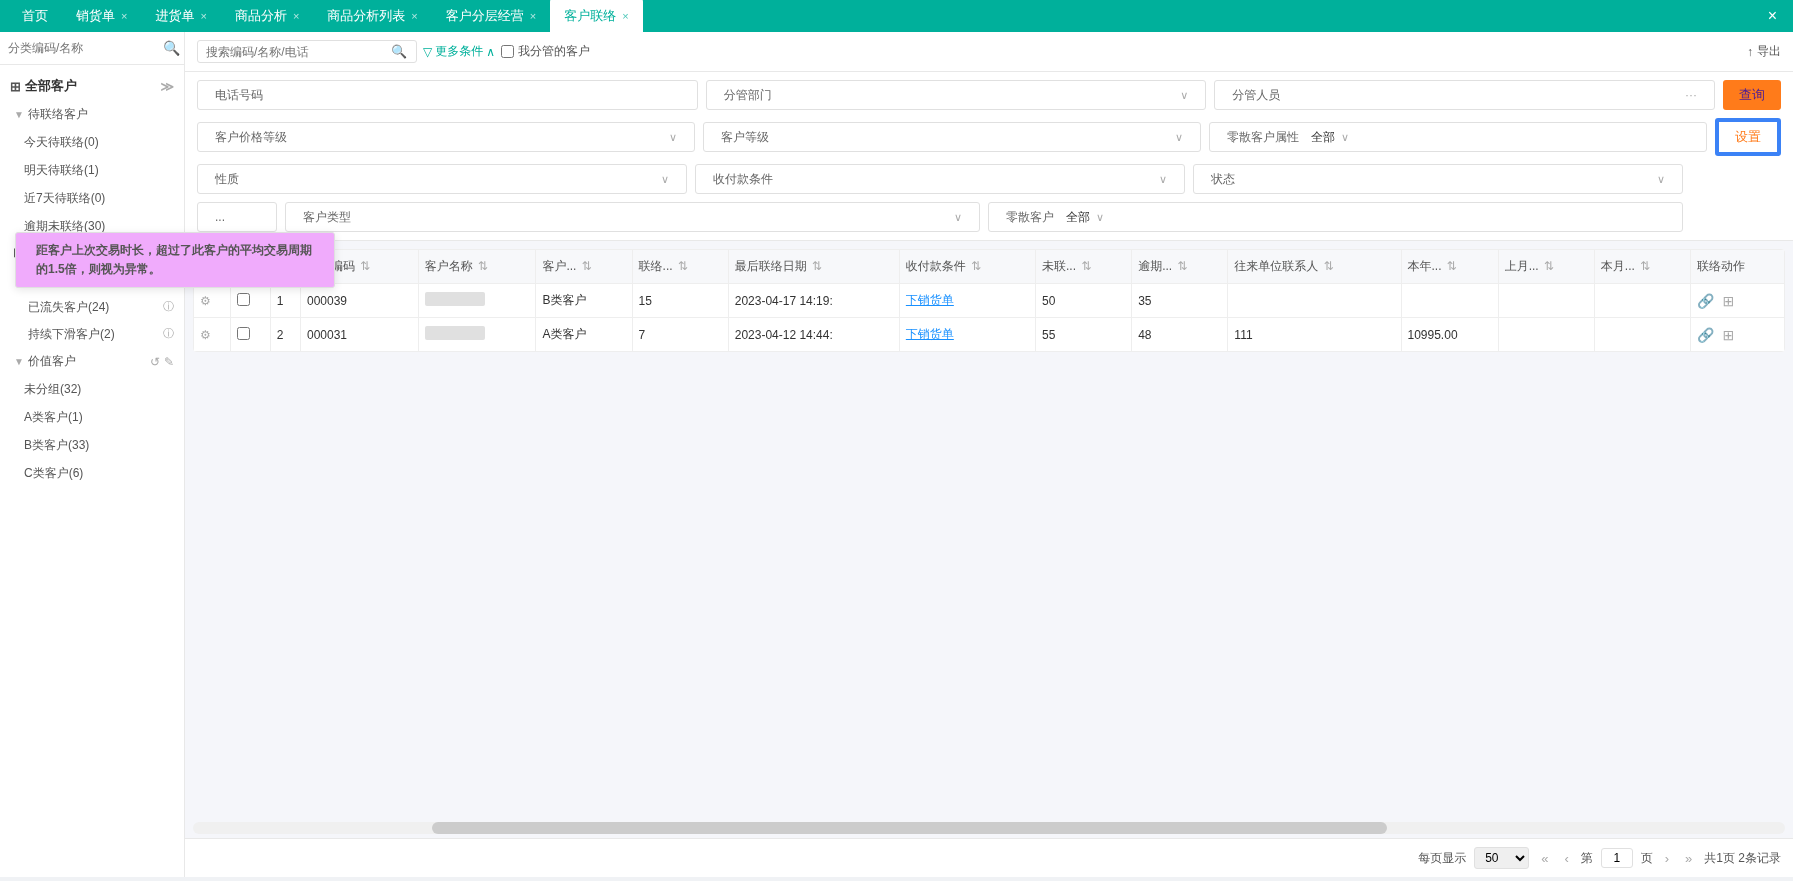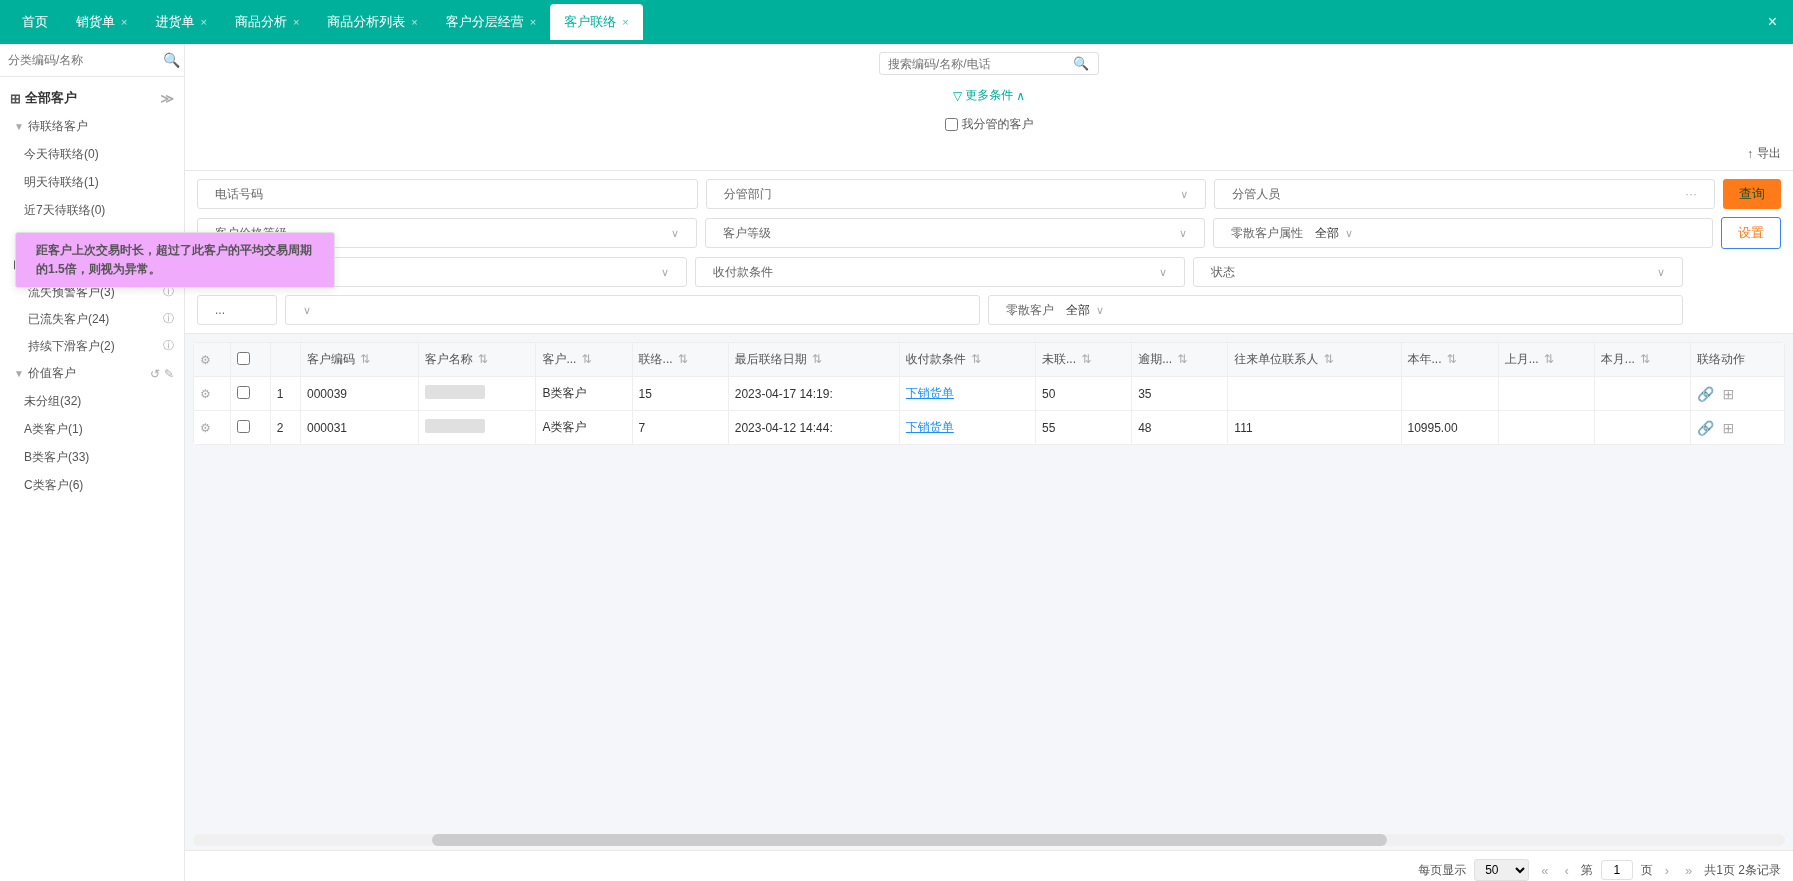--- a/index.html
+++ b/index.html
@@ -1,20 +1,20 @@
 <!DOCTYPE html>
 <html><head>
   <meta charset="utf-8">
   <style>
     * { box-sizing: border-box; margin: 0; padding: 0; }
     body { font-family: 'Microsoft YaHei', Arial, sans-serif; font-size: 12px; background: #f0f2f5; color: #333; }
 
     
     .top-nav {
-      display: flex; align-items: center; background: #00b09b; height: 44px; padding: 0 8px;
+      display: flex; align-items: center; background: #00b09b; height: 32px; padding: 0 8px;
       position: relative;
     }
     .top-nav .nav-tab {
       padding: 0 14px; height: 36px; display: flex; align-items: center; cursor: pointer;
       color: #fff; font-size: 13px; position: relative; white-space: nowrap;
     }
     .top-nav .nav-tab.active {
       background: #fff; color: #00b09b; border-radius: 4px 4px 0 0;
     }
     .top-nav .nav-tab .close-x {
@@ -69,21 +69,21 @@
     }
     .price-group-row .tri { margin-right: 4px; font-size: 10px; color: #aaa; }
     .price-group-row .edit-icons { margin-left: auto; display: flex; gap: 4px; color: #aaa; }
 
     
     .right-content { flex: 1; display: flex; flex-direction: column; overflow: hidden; background: #f5f6fa; }
 
     
     .filter-bar {
       background: #fff; border-bottom: 1px solid #e8e8e8; padding: 8px 12px;
-      display: flex; align-items: center; gap: 12px; flex-direction: column;
+      display: flex; align-items: center; gap: 6px;
     }
     .filter-search {
       display: flex; align-items: center; border: 1px solid #e0e0e0; border-radius: 3px;
       padding: 3px 8px; width: 220px;
     }
     .filter-search input { border: none; outline: none; font-size: 12px; flex: 1; color: #666; }
     .filter-search .s-icon { color: #aaa; font-size: 13px; }
     .more-conditions {
       display: flex; align-items: center; color: #00b09b; cursor: pointer; font-size: 12px; gap: 3px;
     }
@@ -103,25 +103,25 @@
     }
     .filter-row:last-child { margin-bottom: 0; }
     .filter-item {
       display: flex; align-items: center; flex: 1; border: 1px solid #e0e0e0; border-radius: 3px;
       padding: 5px 17px; min-height: 30px; position: relative; background: #fff;
     }
     .filter-item .fi-label { color: #666; font-size: 12px; flex: 1; }
     .filter-item .fi-arrow { color: #aaa; font-size: 11px; }
     .filter-item .fi-dots { color: #aaa; font-size: 12px; }
     .filter-row .query-btn {
-      background: #ff7b1a; color: #14532d; border: none; border-radius: 3px; padding: 6px 16px;
+      background: #ff7b1a; color: #4c1d95; border: none; border-radius: 3px; padding: 6px 16px;
       cursor: pointer; font-size: 13px; white-space: nowrap;
     }
     .filter-row .settings-btn {
-      background: #fff; color: #ff7b1a; border: 1px solid #3b82f6; border-radius: 3px; padding: 6px 16px;
+      background: #fff; color: #ff7b1a; border: 4px solid #3b82f6; border-radius: 3px; padding: 6px 16px;
       cursor: pointer; font-size: 13px; white-space: nowrap;
     }
     .filter-item-inline {
       display: flex; align-items: center; gap: 6px; color: #666; font-size: 12px;
     }
 
     
     .table-area {
       flex: 1; overflow: auto; padding: 8px;
     }
@@ -358,20 +358,21 @@
           <span class="fi-label">状态</span>
           <span class="fi-arrow">∨</span>
         </div>
         <div style="width:90px;"></div>
       </div>
       <div class="filter-row">
         <div class="filter-item" style="max-width:80px;">
           <span class="fi-label">...</span>
         </div>
         <div class="filter-item">
+          <span class="fi-label">客户类型</span>
           <span class="fi-arrow">∨</span>
         </div>
         <div class="filter-item">
           <div class="filter-item-inline">
             <span>零散客户</span>
             <span style="color:#333; margin-left:6px;">全部</span>
             <span class="fi-arrow">∨</span>
           </div>
         </div>
         <div style="width:90px;"></div>

